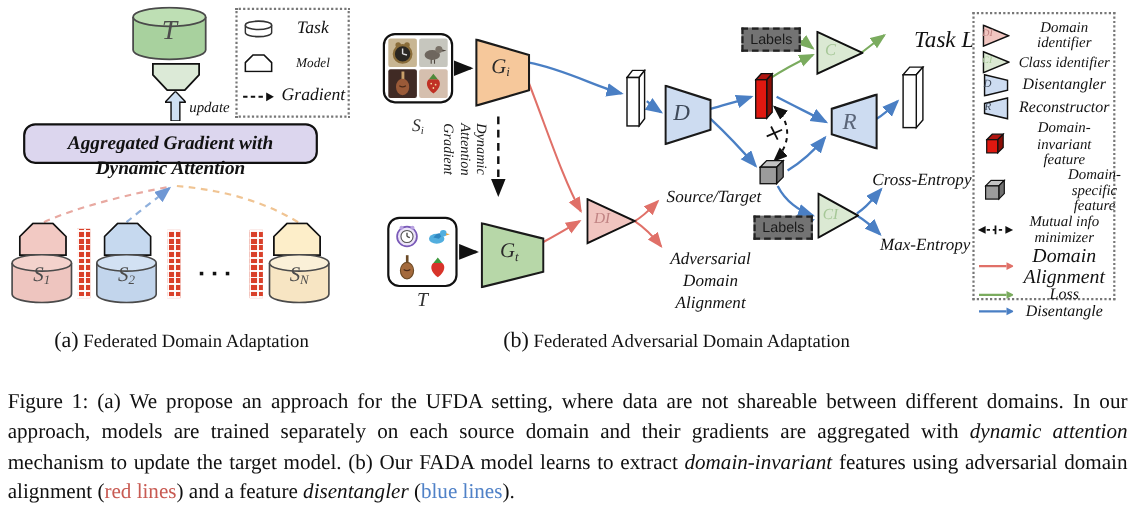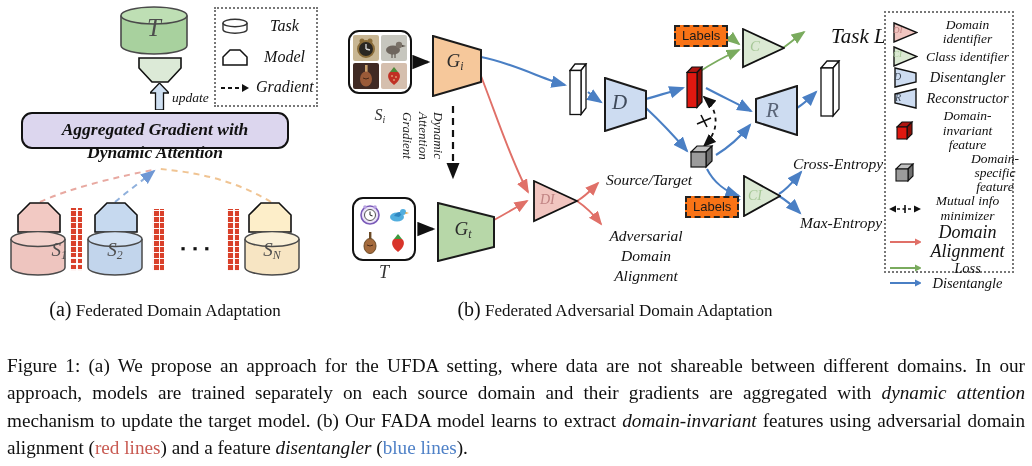--- a/index.html
+++ b/index.html
@@ -13,21 +13,21 @@
   .wires{position:absolute;left:0;top:0;pointer-events:none;}
   .shape-label{position:absolute;pointer-events:none;}
   .brick{background:
      repeating-linear-gradient(0deg,rgba(255,255,255,.95) 0 1.5px,transparent 1.5px 6px),
      repeating-linear-gradient(90deg,rgba(255,255,255,.95) 0 1.5px,transparent 1.5px 6.5px),
      #d9402a;}
   .legendbox{border:2px dotted #777;background:#fff;box-sizing:border-box;}
   .lrow{display:flex;align-items:center;gap:5px;}
   .licon{width:32px;display:flex;justify-content:center;position:relative;flex:none;}
   .llab{flex:1;text-align:center;font-style:italic;line-height:1.05;}
-  .labelsbox{background:#f97316;border:2px dashed #222;
+  .labelsbox{background:#737373;border:2px dashed #222;
      font-family:"Liberation Sans",sans-serif;font-size:13px;color:#1a1a1a;
      padding:1px 6px;line-height:1.2;}
   .grid2{display:grid;grid-template-columns:1fr 1fr;grid-template-rows:1fr 1fr;
      gap:2px;padding:3px;border:2.5px solid #111;border-radius:11px;background:#fff;
      box-sizing:border-box;}
   .tile{overflow:hidden;border-radius:2px;display:flex;align-items:center;justify-content:center;}
   .figcap{position:absolute;left:0;top:352px;width:1032px;box-sizing:border-box;
      padding:0 7px;font-size:19.2px;line-height:1.42;text-align:justify;color:#101010;}
   .figcap .em{font-style:italic;}
   .figcap .c-red{color:#c85a52;}
@@ -116,21 +116,21 @@
           </svg>
         </span>
       <span class="llab" style="font-size:16px;">Task</span>
     </div>
     <div class="lrow">
       <span class="licon">
           <svg width="26" height="17">
             <polygon points="1,16 1,8 8,1 18,1 25,8 25,16" fill="#fff" stroke="#111" stroke-width="1.5"></polygon>
           </svg>
         </span>
-      <span class="llab" style="font-size:16px;">Model</span>
+      <span class="llab" style="font-size:12px;">Model</span>
     </div>
     <div class="lrow">
       <span class="licon">
           <svg width="30" height="10">
             <line x1="1" y1="5" x2="22" y2="5" stroke="#111" stroke-width="1.8" stroke-dasharray="4 3"></line>
             <polygon points="22,1 29,5 22,9" fill="#111"></polygon>
           </svg>
         </span>
       <span class="llab" style="font-size:16px;">Gradient</span>
     </div>
@@ -160,21 +160,21 @@
     <svg width="44" height="31">
         <polygon points="1,30 1,13 13,1 31,1 43,13 43,30" fill="#f2c9c3" stroke="#111" stroke-width="1.6"></polygon>
       </svg>
   </div>
   <div class="abs" style="left:9px;top:231px;">
     <svg width="58" height="46">
         <path d="M2,8 v28.5 a27,7.5 0 0 0 54,0 V8" fill="#eec5bf" stroke="#4a4a4a" stroke-width="1.5"></path>
         <ellipse cx="29" cy="8" rx="27" ry="7.5" fill="#f3d2cc" stroke="#4a4a4a" stroke-width="1.5"></ellipse>
       </svg>
   </div>
-  <div class="abs it ctr" style="left:9px;top:239px;width:58px;font-size:19px;color:#4c4c4c;text-align:right;"><span>S</span><sub>1</sub></div>
+  <div class="abs it ctr" style="left:9px;top:239px;width:58px;font-size:19px;color:#4c4c4c;"><span>S</span><sub>1</sub></div>
 
   <div class="abs brick" style="left:70px;top:208px;width:12px;height:63px;"></div>
 
   <div class="abs" style="left:94px;top:202px;">
     <svg width="44" height="31">
         <polygon points="1,30 1,13 13,1 31,1 43,13 43,30" fill="#c6d9ef" stroke="#111" stroke-width="1.6"></polygon>
       </svg>
   </div>
   <div class="abs" style="left:86px;top:231px;">
     <svg width="58" height="46">

